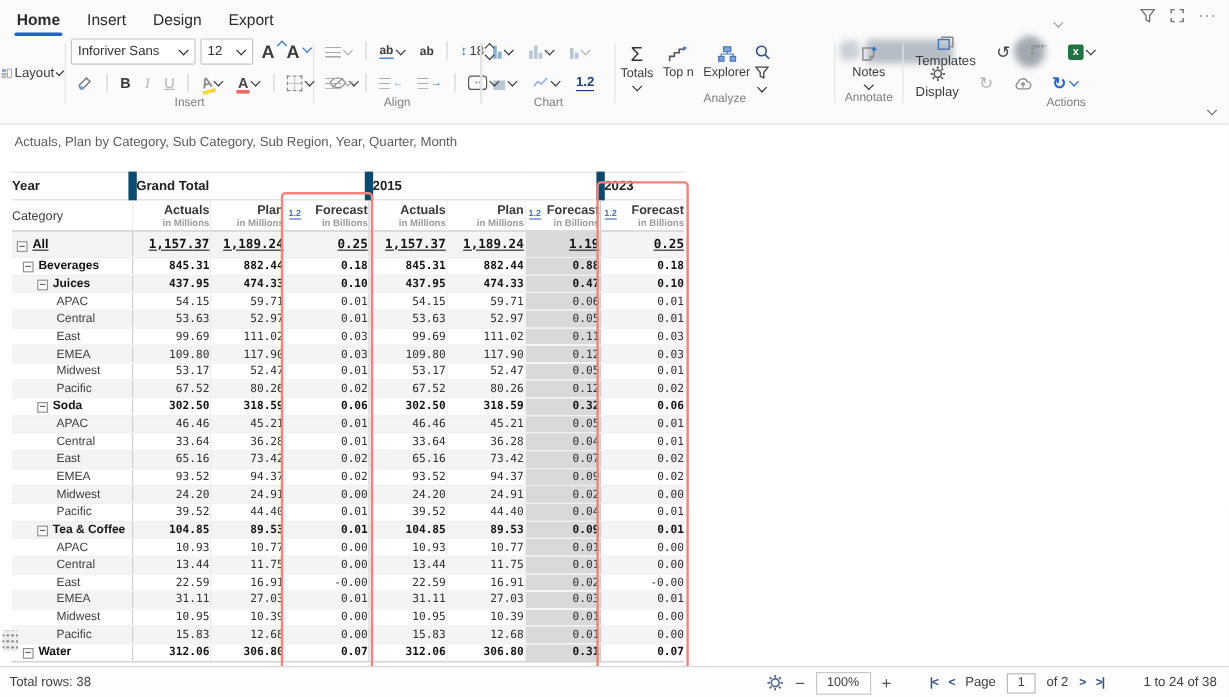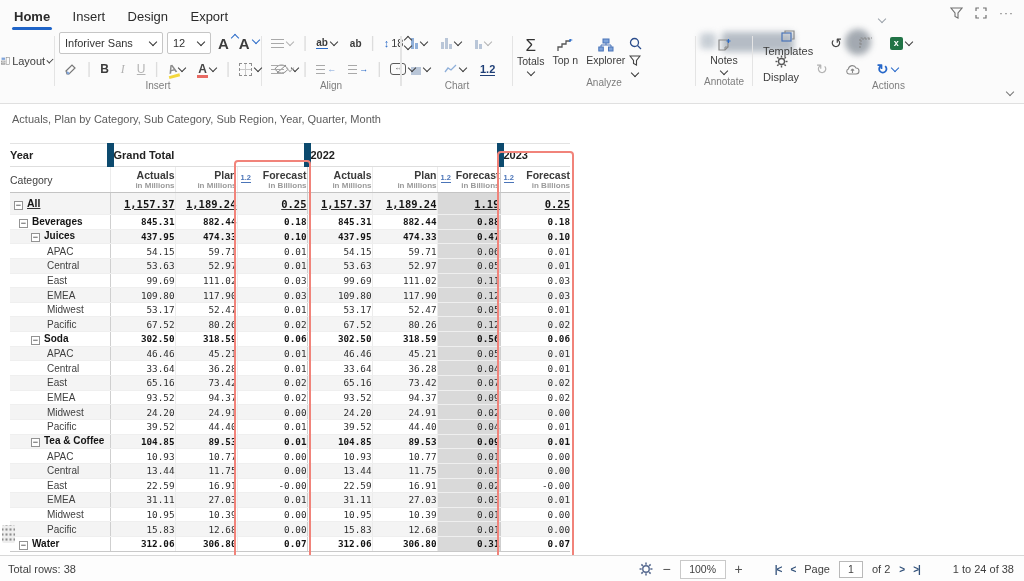--- a/index.html
+++ b/index.html
@@ -455,21 +455,21 @@
             <col style="width: 70px;">
             <col style="width: 65px;">
             <col style="width: 65px;">
             <col style="width: 63px;">
             <col style="width: 70px;">
           </colgroup>
           <thead>
             <tr>
               <th class="th-year">Year</th>
               <th class="th-group" colspan="3">Grand Total</th>
-              <th class="th-group" colspan="3">2022</th>
+              <th class="th-group" colspan="3">2015</th>
               <th class="th-group" colspan="1">2023</th>
             </tr>
             <tr>
               <th class="th-cat">Category</th>
               <th class="th-meas">
                 <div class="mtitle">Actuals</div>
                 <div class="msub">in Millions</div>
               </th>
               <th class="th-meas">
                 <div class="mtitle">Plan</div>
@@ -591,21 +591,21 @@
               <td class="num shaded">0.12</td>
               <td class="num grp-start">0.02</td>
             </tr>
             <tr class="boldrow" style="height: 14.65px;">
               <td class="rowlabel" style="padding-left: 21px;"><span class="collapsebox">−</span><span>Soda</span></td>
               <td class="num grp-start">302.50</td>
               <td class="num">318.59</td>
               <td class="num">0.06</td>
               <td class="num grp-start">302.50</td>
               <td class="num">318.59</td>
-              <td class="num shaded">0.56</td>
+              <td class="num shaded">0.32</td>
               <td class="num grp-start">0.06</td>
             </tr>
             <tr class="band" style="height: 14.65px;">
               <td class="rowlabel" style="padding-left: 37px;"><span>APAC</span></td>
               <td class="num grp-start">46.46</td>
               <td class="num">45.21</td>
               <td class="num">0.01</td>
               <td class="num grp-start">46.46</td>
               <td class="num">45.21</td>
               <td class="num shaded">0.05</td>

